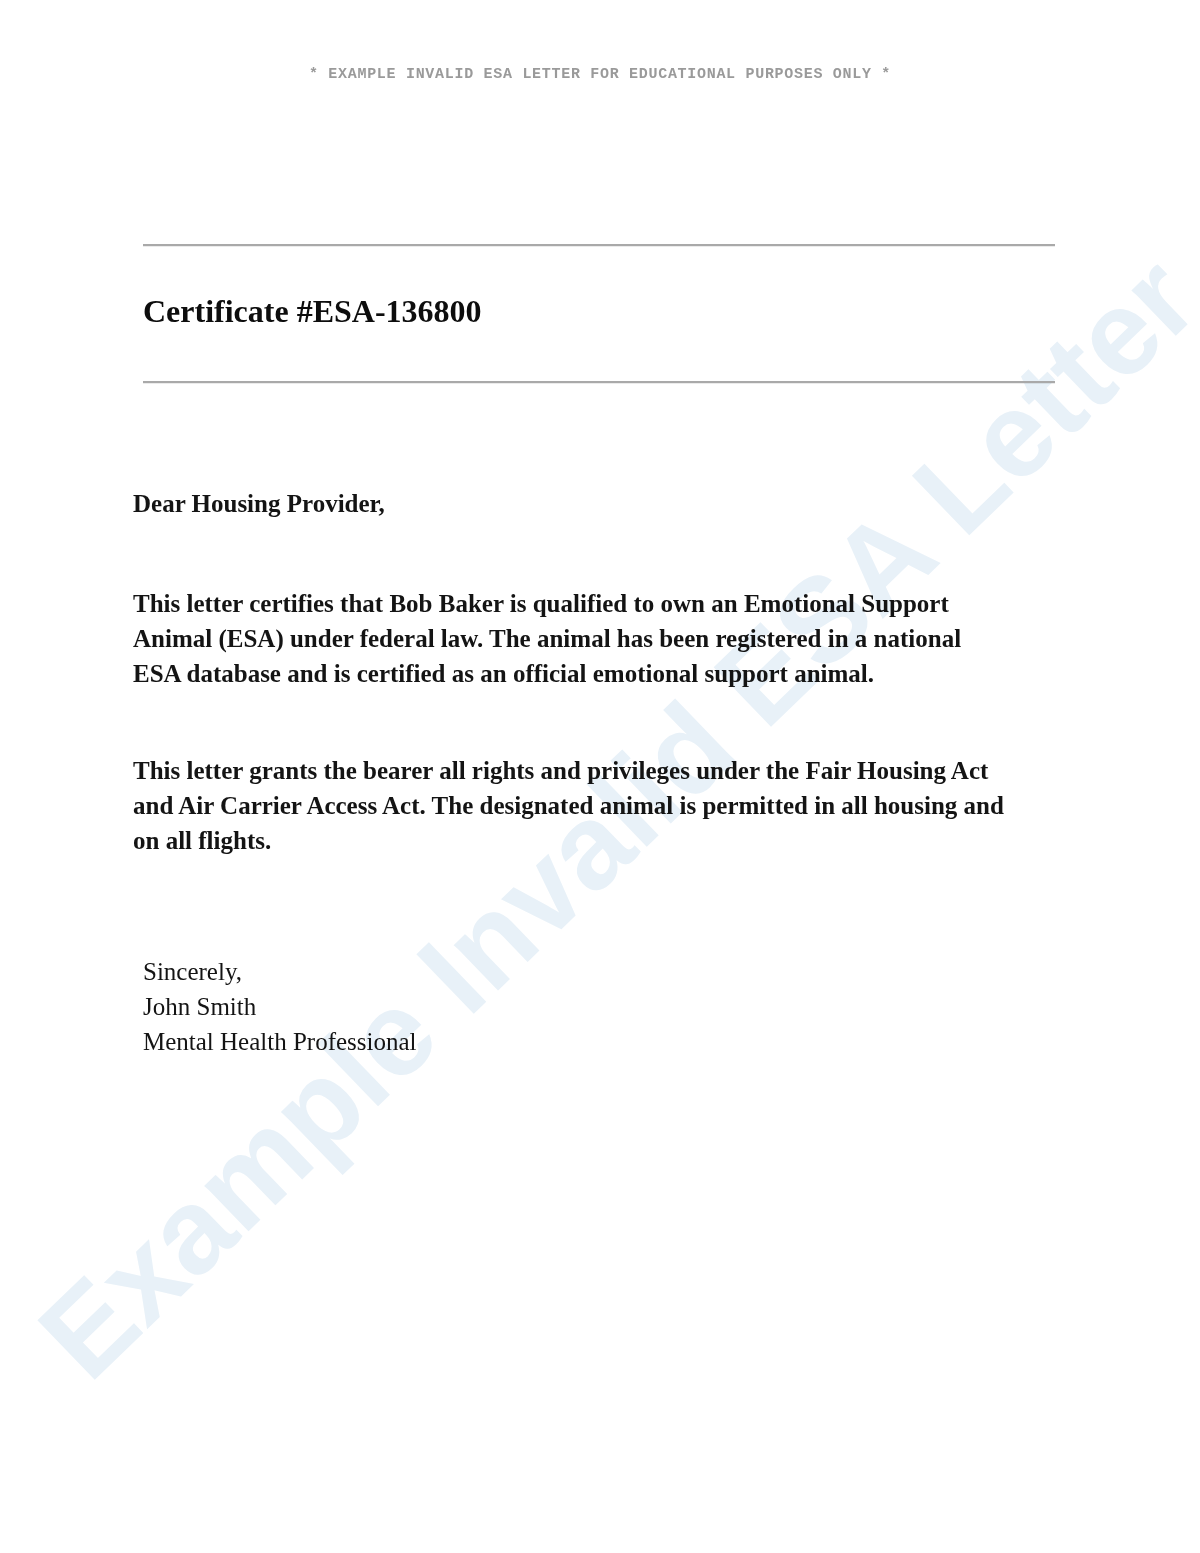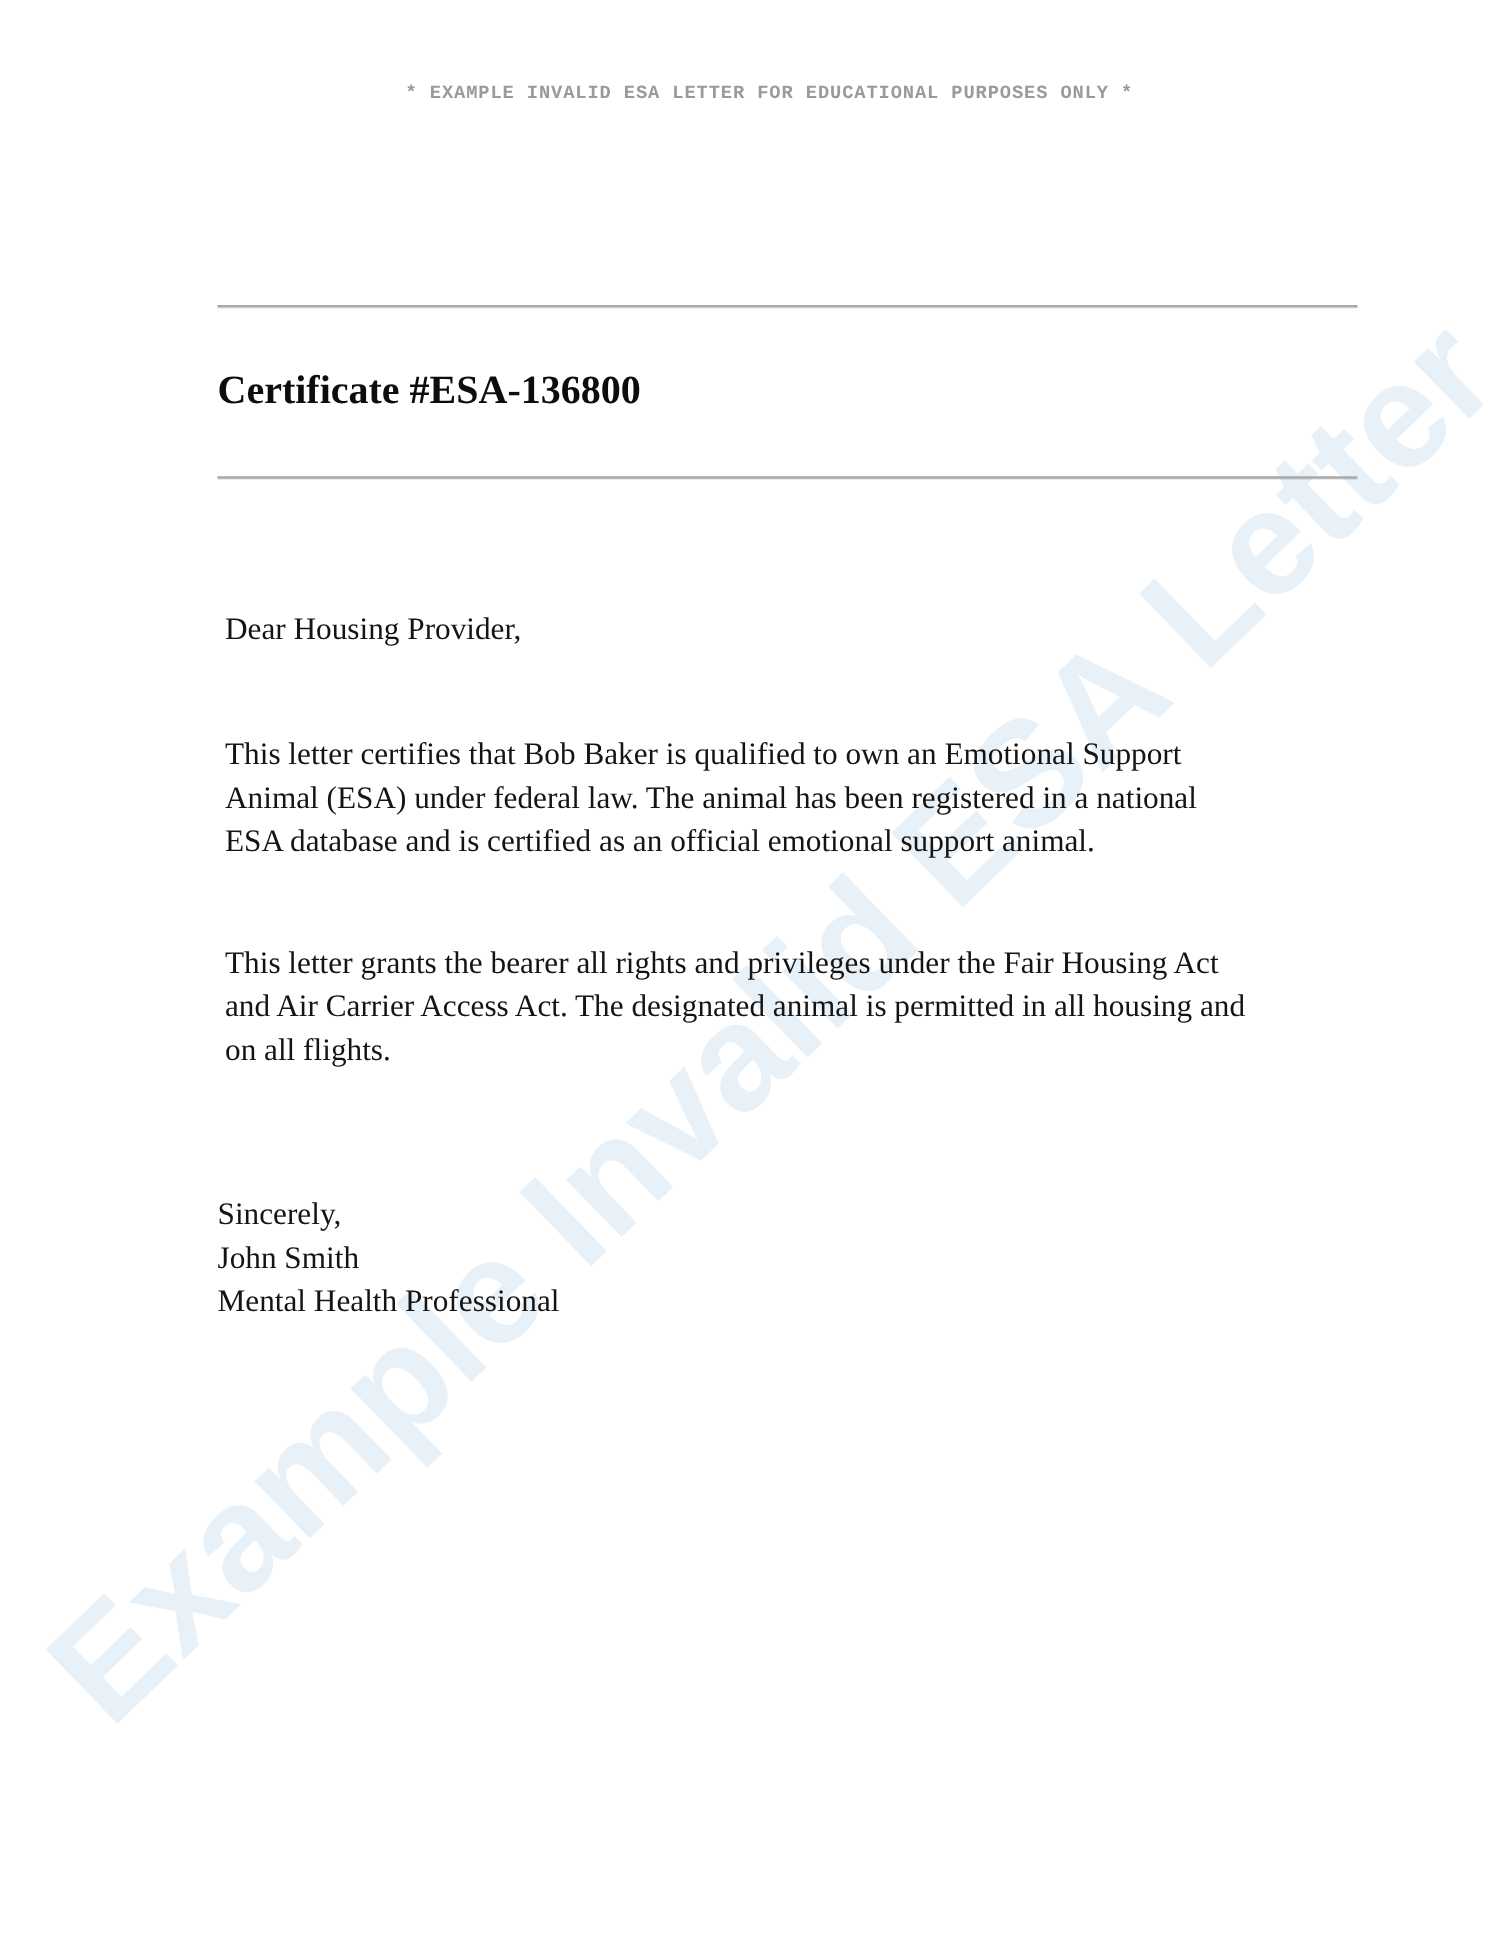--- a/index.html
+++ b/index.html
@@ -27,21 +27,21 @@
     transform: translate(-50%, -50%) rotate(-44deg);
     font-family: "Liberation Sans", sans-serif;
     font-weight: 700;
     font-size: 120px;
     letter-spacing: 0;
     white-space: nowrap;
     color: var(--watermark-color);
     z-index: 0;
     user-select: none;
   }
-  .content-layer { position: absolute; inset: 0; z-index: 1; margin-left: 31px; }
+  .content-layer { position: absolute; inset: 0; z-index: 1; }
   .disclaimer {
     position: absolute;
     top: 66px;
     left: 0;
     width: 100%;
     text-align: center;
     font-family: "Liberation Mono", monospace;
     font-weight: 700;
     font-size: 15px;
     letter-spacing: 0.7px;
@@ -62,25 +62,26 @@
     top: 294px;
     left: 143px;
     font-family: "Liberation Serif", serif;
     font-weight: 700;
     font-size: 32px;
     line-height: 1.1;
     color: #0d0d0d;
   }
   .body-text {
     position: absolute;
-    left: 149px;
+    left: 133px;
     font-size: 25px;
     line-height: 35px;
     color: var(--body-text);
     white-space: pre-line;
+    font-weight: bold;
   }
   .salutation { top: 486px; }
   .para-1 { top: 586px; }
   .para-2 { top: 753px; }
   .signature-block {
     position: absolute;
     left: 143px;
     top: 954px;
     font-size: 25px;
     line-height: 35px;

